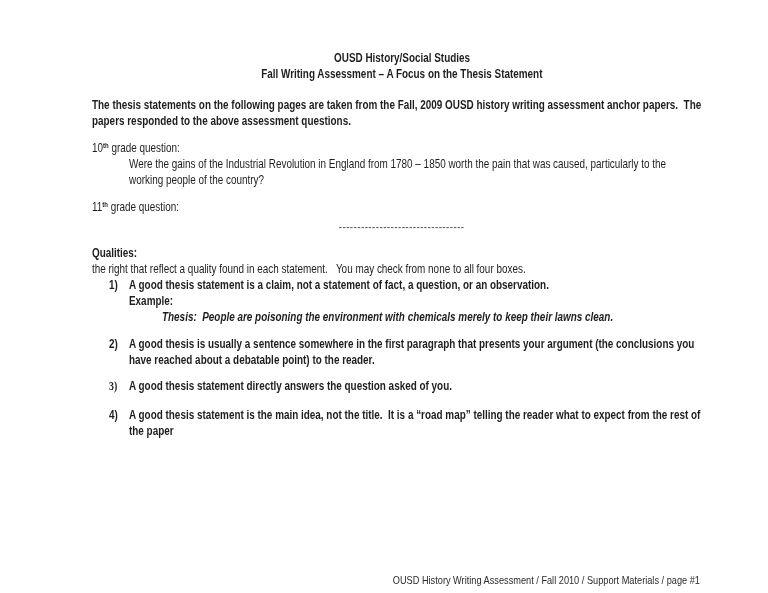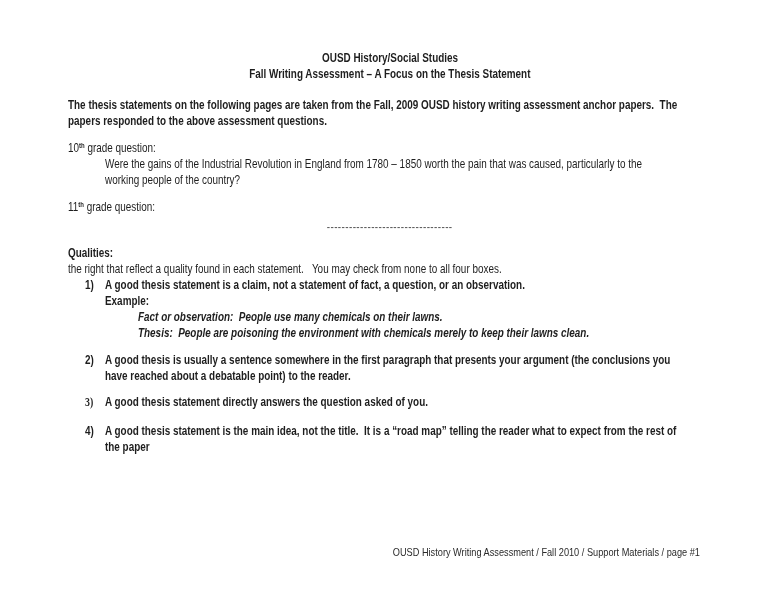--- a/index.html
+++ b/index.html
@@ -7,21 +7,21 @@
     position: relative;
     width: 768px;
     height: 593px;
     background: #ffffff;
     overflow: hidden;
     font-family: "Liberation Sans", sans-serif;
     color: #1e1e1e;
     font-size: 12.4px;
     line-height: 16px;
   }
-  .doc { padding: 50px 56px 0 68px; }
+  .doc { padding: 50px 56px 0 68px; margin-left: 24px; }
   .row { position: relative; min-height: 16px; }
   
   .t {
     display: inline-block;
     transform: scaleX(0.8);
     transform-origin: 0 0;
     white-space: pre;
   }
   .tc { transform-origin: 50% 0; }
   .trr { transform-origin: 100% 0; }
@@ -43,21 +43,21 @@
   .mt-g10 { margin-top: 11px; }
   .mt-g11 { margin-top: 11px; }
   .mt-sep { margin-top: 4px; }
   .mt-instr { margin-top: 15px; }
   .mt-qual { margin-top: 10px; }
   .mt-i2 { margin-top: 11px; }
   .mt-i3 { margin-top: 10px; }
   .mt-i4 { margin-top: 13px; }
   .footer {
     position: absolute;
-    top: 544px;
+    top: 572px;
     right: 68px;
     font-size: 11.5px;
     color: #2a2a2a;
     text-align: right;
   }
 </style>
 </head>
 <body>
 
 <div class="page">
@@ -104,23 +104,20 @@
     </div>
 
     <div class="row ind1">
       <span class="num t">1)</span>
       <span class="t b">A good thesis statement is a claim, not a statement of fact, a question, or an observation.</span>
     </div>
     <div class="row ind1 b">
       <span class="t">Example:</span>
     </div>
     <div class="row ind2 bi">
-      <span class="t">Fact or observation:  People use many chemicals on their lawns.</span>
-    </div>
-    <div class="row ind2 bi">
       <span class="t">Thesis:  People are poisoning the environment with chemicals merely to keep their lawns clean.</span>
     </div>
 
     <div class="row ind1 mt-i2">
       <span class="num t">2)</span>
       <span class="t b">A good thesis is usually a sentence somewhere in the first paragraph that presents your argument (the conclusions you</span>
     </div>
     <div class="row ind1 b">
       <span class="t">have reached about a debatable point) to the reader.</span>
     </div>

